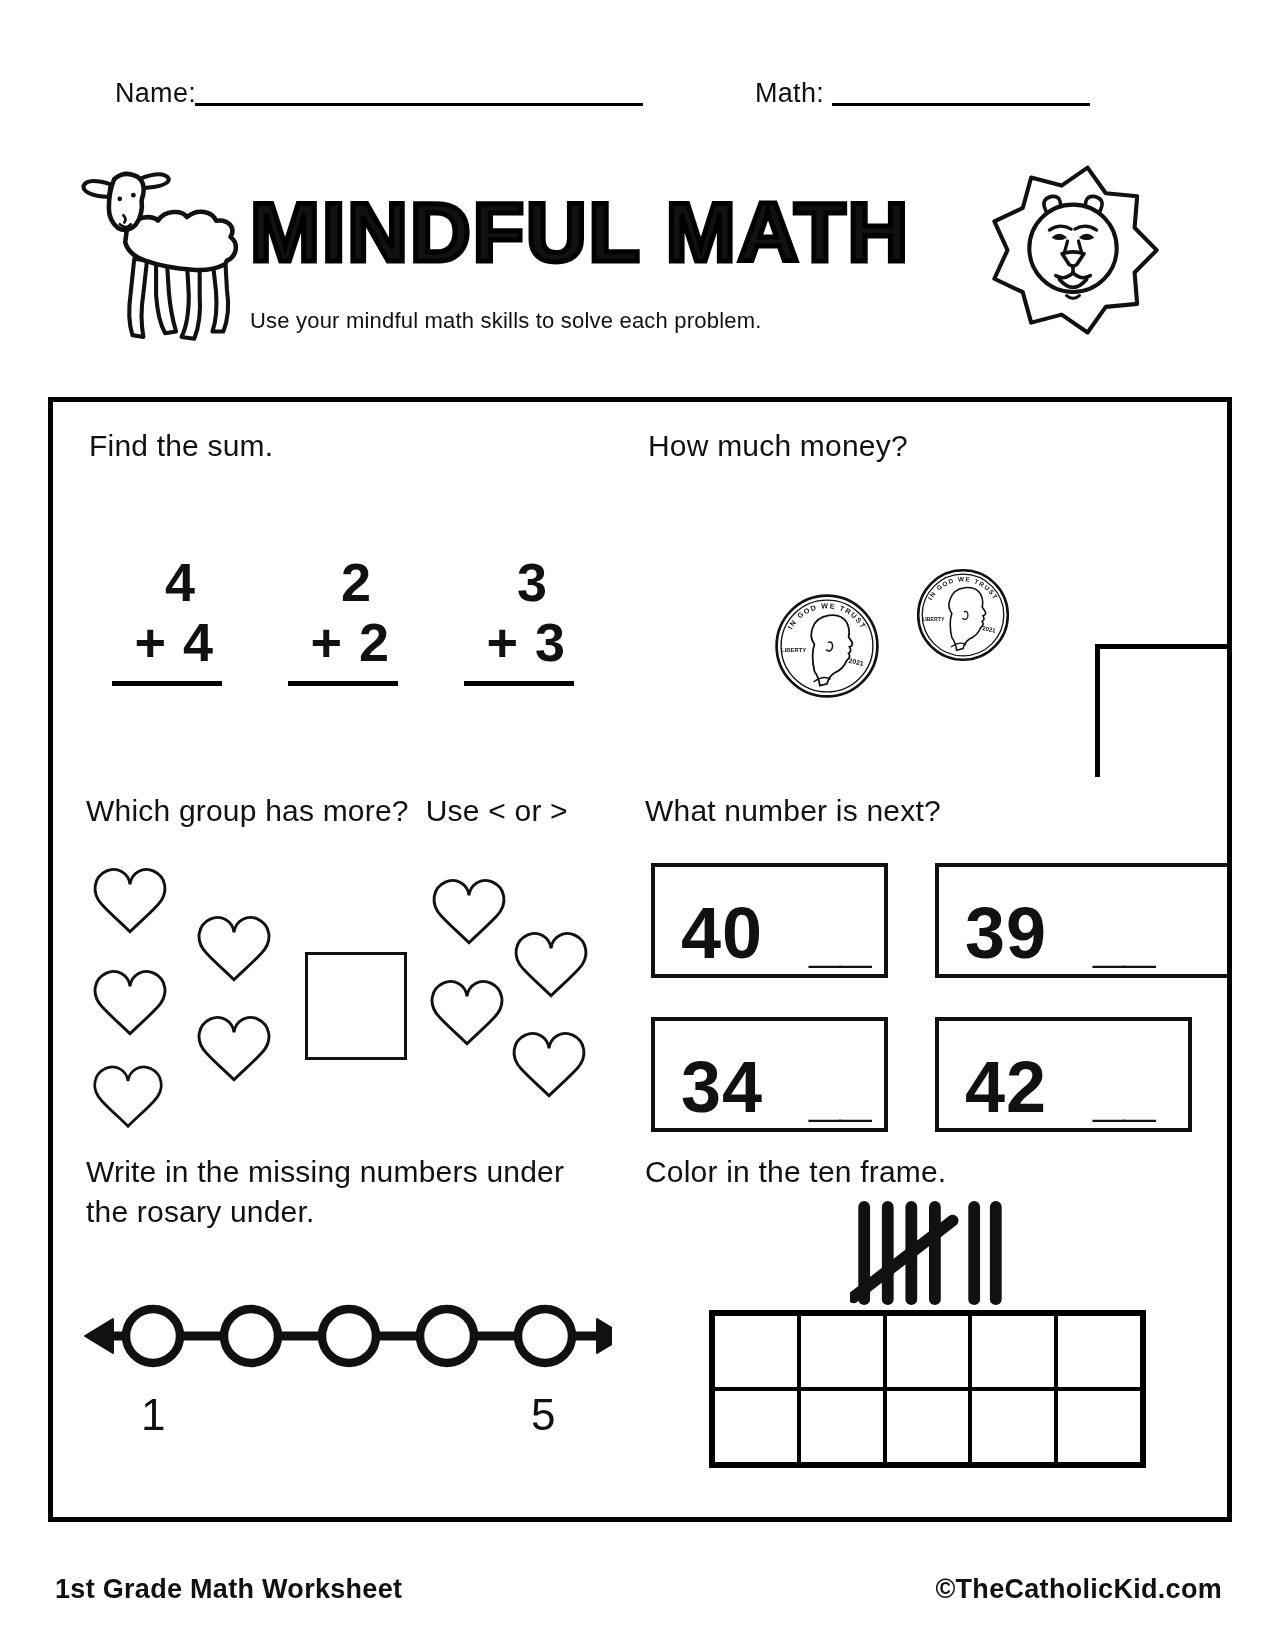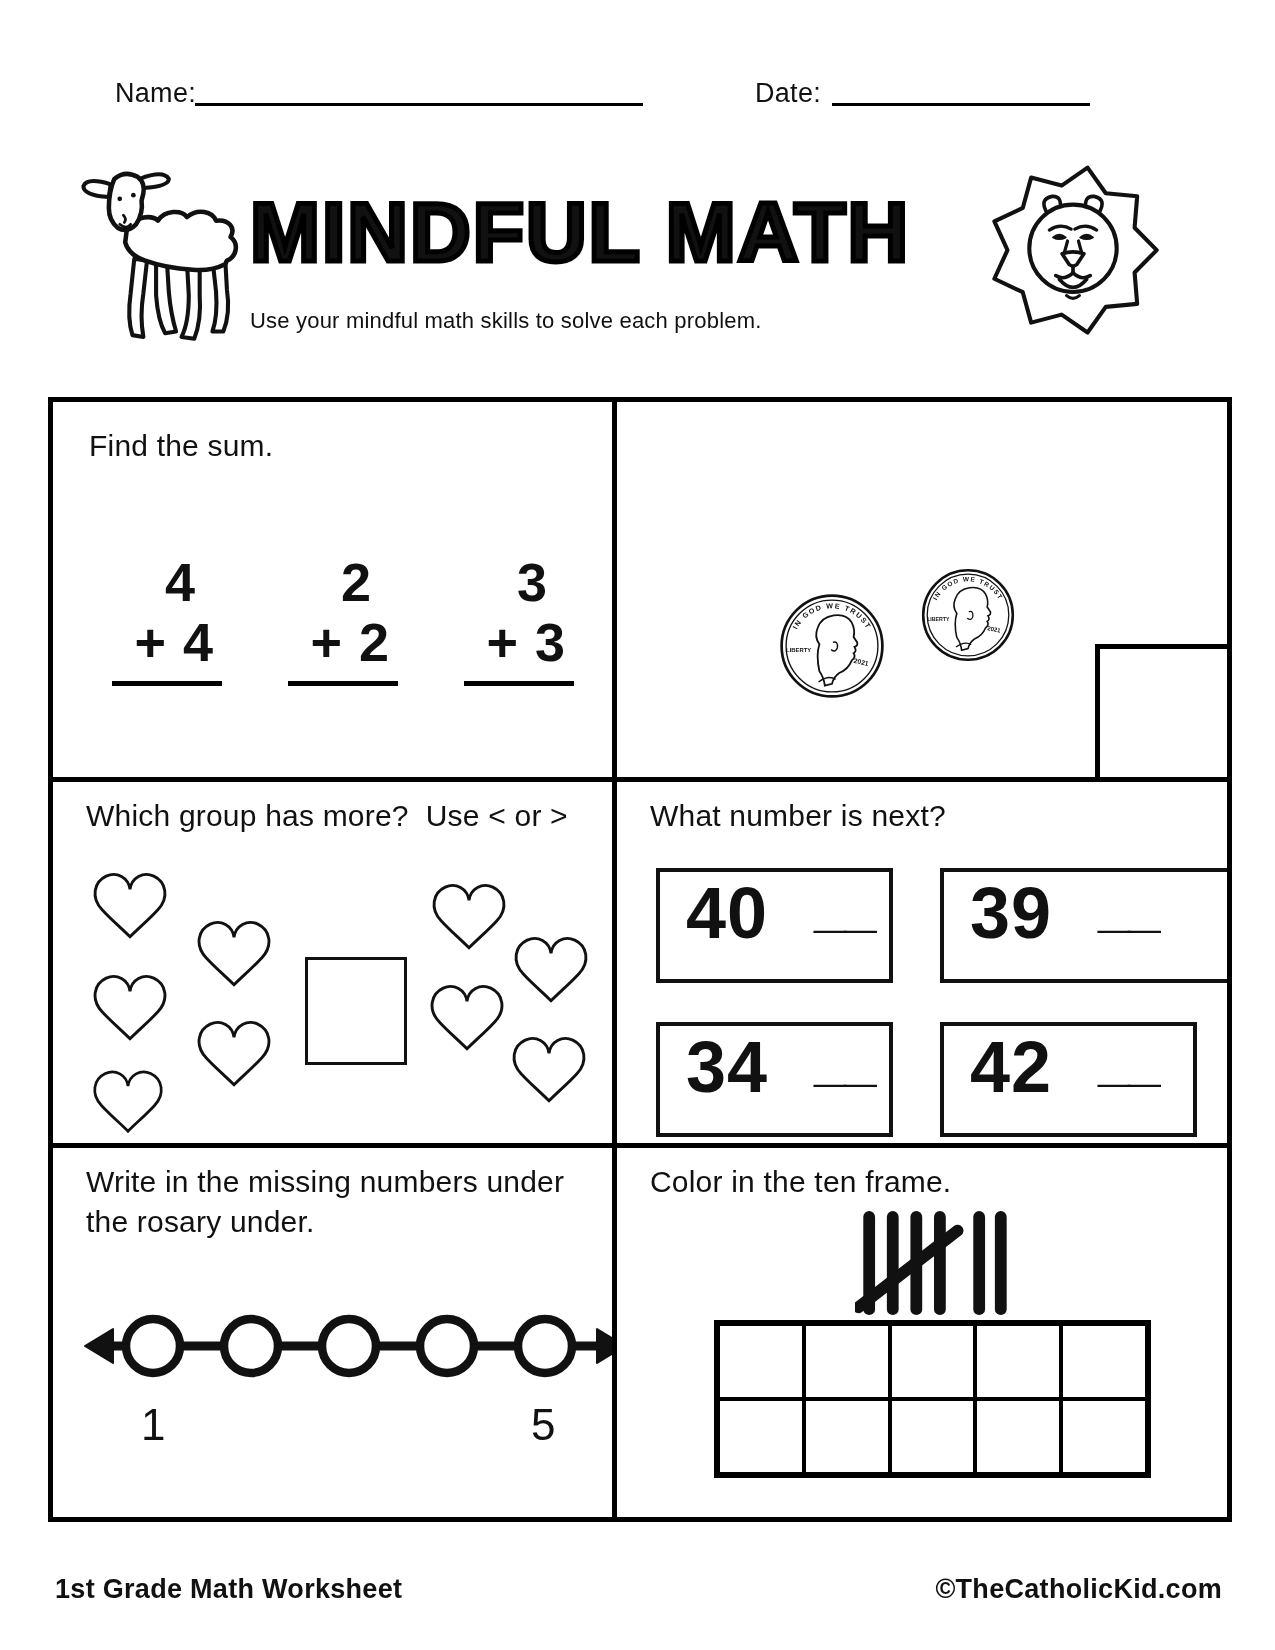--- a/index.html
+++ b/index.html
@@ -12,55 +12,55 @@
   .field-label{font-size:27px;font-weight:normal;letter-spacing:.3px}
   .write-line{border-bottom:3px solid #000;height:27px}
   .title{
     left:250px;top:184px;width:740px;text-align:left;font-size:84px;font-weight:bold;
     letter-spacing:2px;-webkit-text-stroke:5px #000;white-space:nowrap;
   }
   .subtitle{left:250px;top:308px;width:740px;text-align:left;font-size:22px;letter-spacing:.2px}
   
   .sheet-grid{
     left:48px;top:397px;width:1174px;height:1115px;border:5px solid #000;background:#000;
-    display:grid;grid-template-columns:559px 1fr;grid-template-rows:375px 361px 1fr;gap:5px;
+    display:grid;grid-template-columns:559px 1fr;grid-template-rows:375px 361px 1fr;
   }
   .cell{background:#fff;position:relative;overflow:hidden}
   .heading{position:absolute;font-size:30px;letter-spacing:.2px;line-height:1.32}
   .pre{white-space:pre-wrap}
   
   .prob-row{position:absolute;left:59px;top:150px;display:flex;gap:66px}
   .prob{min-width:102px;border-bottom:5px solid #000;padding:0 8px 8px 0;text-align:right;
         font-size:54px;font-weight:bold;line-height:1.12;letter-spacing:1px}
   .prob .top{padding-right:18px}
   
   .answer-box{position:absolute;right:0;bottom:0;width:127px;height:128px;background:#fff;
               border-left:5px solid #000;border-top:5px solid #000}
   
   .heart{position:absolute}
   .compare-square{position:absolute;border:3px solid #111;background:#fff}
   
-  .numbox{position:absolute;border:4px solid #111;display:flex;align-items:flex-start;padding-left:26px;box-sizing:border-box}
+  .numbox{position:absolute;border:4px solid #111;display:flex;align-items:flex-end;padding-left:26px;box-sizing:border-box}
   .numbox .num{font-size:72px;font-weight:bold;letter-spacing:1px}
   .numbox .blank{font-size:58px;font-weight:bold;margin-left:46px;letter-spacing:-2px}
   
   .bead-label{position:absolute;font-size:44px}
   
   .tenframe{position:absolute;left:97px;top:172px;width:437px;height:158px;border:4px solid #000;
             display:grid;grid-template-columns:repeat(5,1fr);grid-template-rows:1fr 1fr;box-sizing:border-box}
   .tf-cell{border:2px solid #000}
   
   .footer-text{font-size:27px;font-weight:bold;letter-spacing:.3px}
 </style>
 </head>
 <body>
 
 <div class="abs field-label" style="left:115px;top:78px">Name:</div>
 <div class="abs write-line" style="left:195px;top:76px;width:448px"></div>
-<div class="abs field-label" style="left:755px;top:78px">Date:</div>
+<div class="abs field-label" style="left:755px;top:78px">Math:</div>
 <div class="abs write-line" style="left:832px;top:76px;width:258px"></div>
 
 <div class="abs" style="left:38px;top:150px">
   <svg width="218" height="214" viewBox="0 0 240 220" fill="none" stroke="#111" stroke-linecap="round" stroke-linejoin="round">
 
     <path d="M106,112 L102,150 Q98,178 104,196 L116,198 Q112,175 116,150 L120,114 Z" fill="#fff" stroke-width="4.5"></path>
     <path d="M130,114 L130,152 Q132,180 140,194 L152,192 Q146,172 144,148 L142,116 Z" fill="#fff" stroke-width="4.5"></path>
     <path d="M164,116 L166,152 Q166,182 158,198 L172,200 Q180,180 178,152 L178,118 Z" fill="#fff" stroke-width="4.5"></path>
     <path d="M192,112 L196,148 Q198,175 192,192 L204,192 Q212,172 208,146 L206,110 Z" fill="#fff" stroke-width="4.5"></path>
 
@@ -124,20 +124,21 @@
         <div class="bot">+ 2</div>
       </div>
       <div class="prob">
         <div class="top">3</div>
         <div class="bot">+ 3</div>
       </div>
     </div>
   </div>
 
   <div class="cell">
+    <div class="heading" style="left:36px;top:24px">How much money?</div>
 
     <div class="abs" style="position:absolute;left:161px;top:190px">
       <svg width="108" height="108" viewBox="0 0 120 120" fill="none" stroke="#111">
         <circle cx="60" cy="60" r="56" stroke-width="3" fill="#fff"></circle>
         <circle cx="60" cy="60" r="51" stroke-width="1.5"></circle>
         <defs>
             <path id="arcA" d="M16,62 A44,44 0 0 1 104,62"></path>
           </defs>
         <text font-size="8" letter-spacing="1.6" fill="#111" stroke="none" font-weight="bold" text-anchor="middle">
           <textPath href="#arcA" startOffset="50%">IN GOD WE TRUST</textPath>

